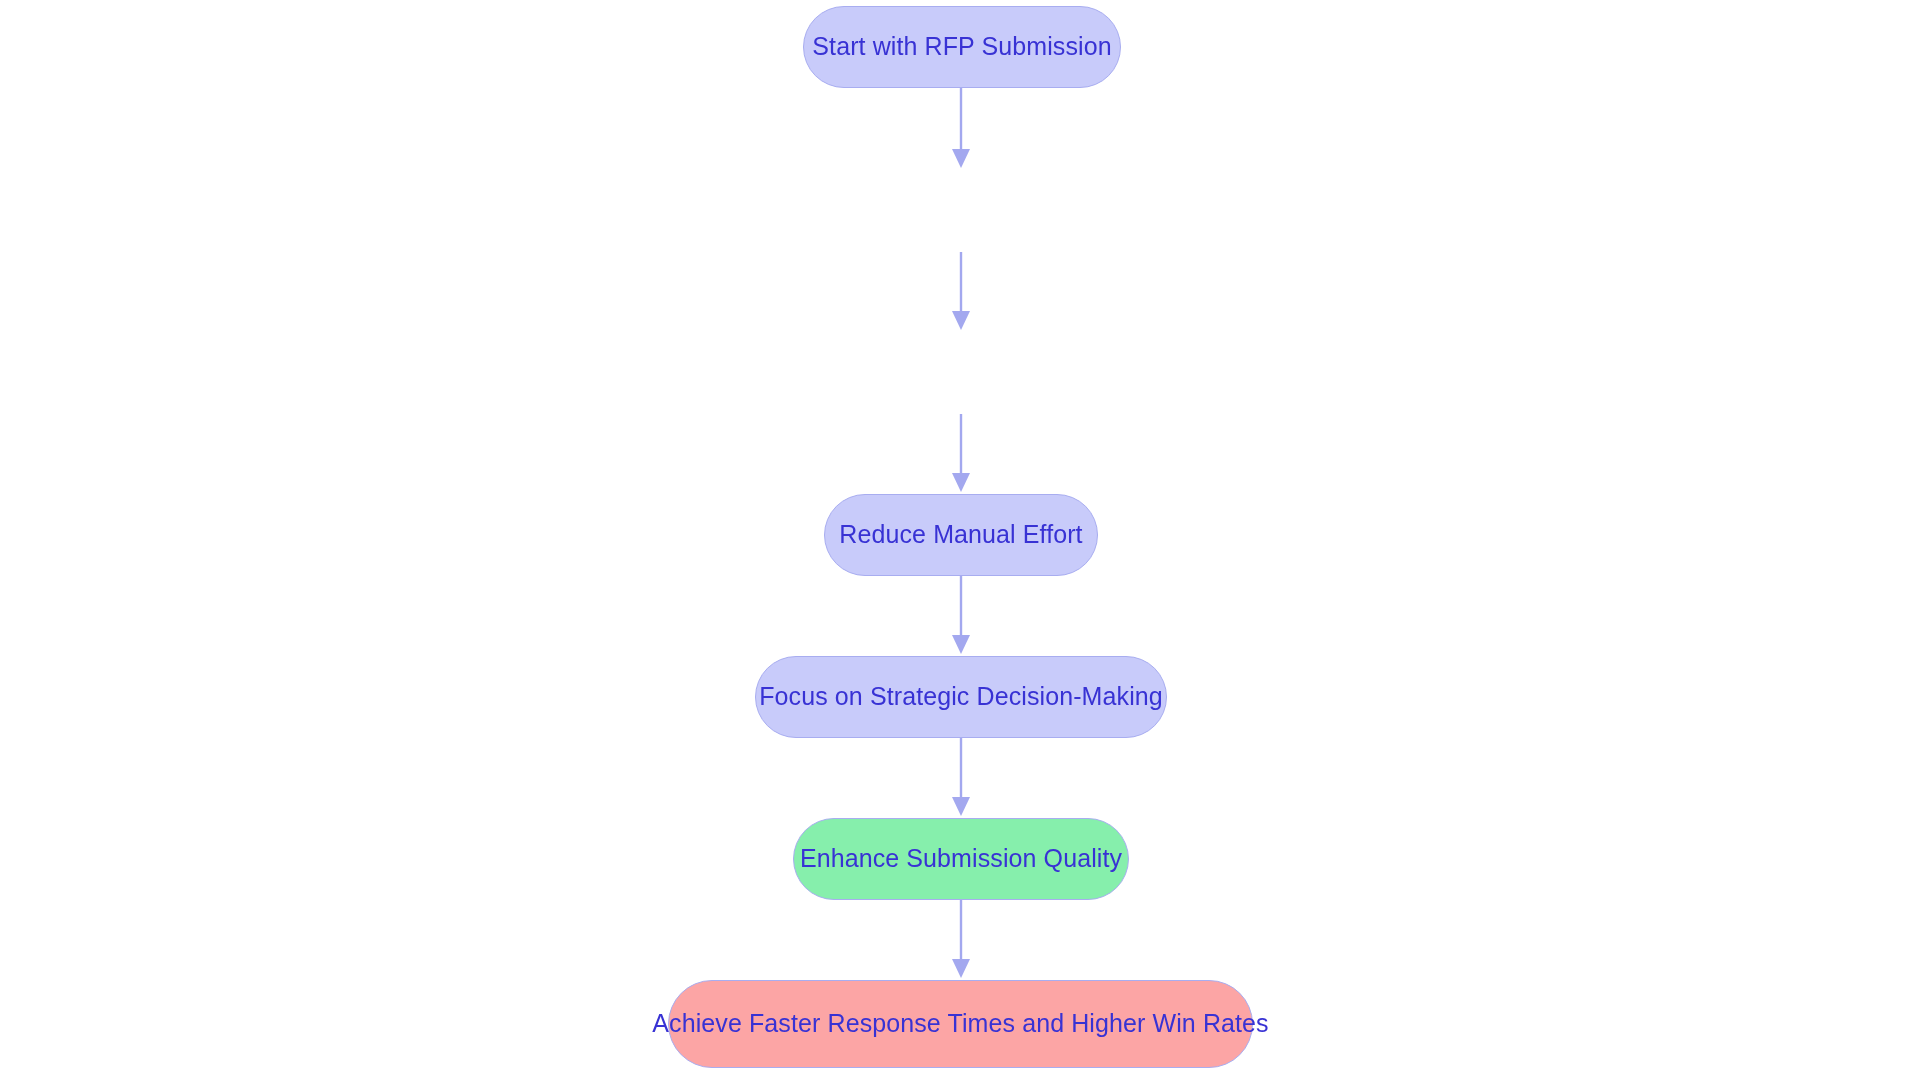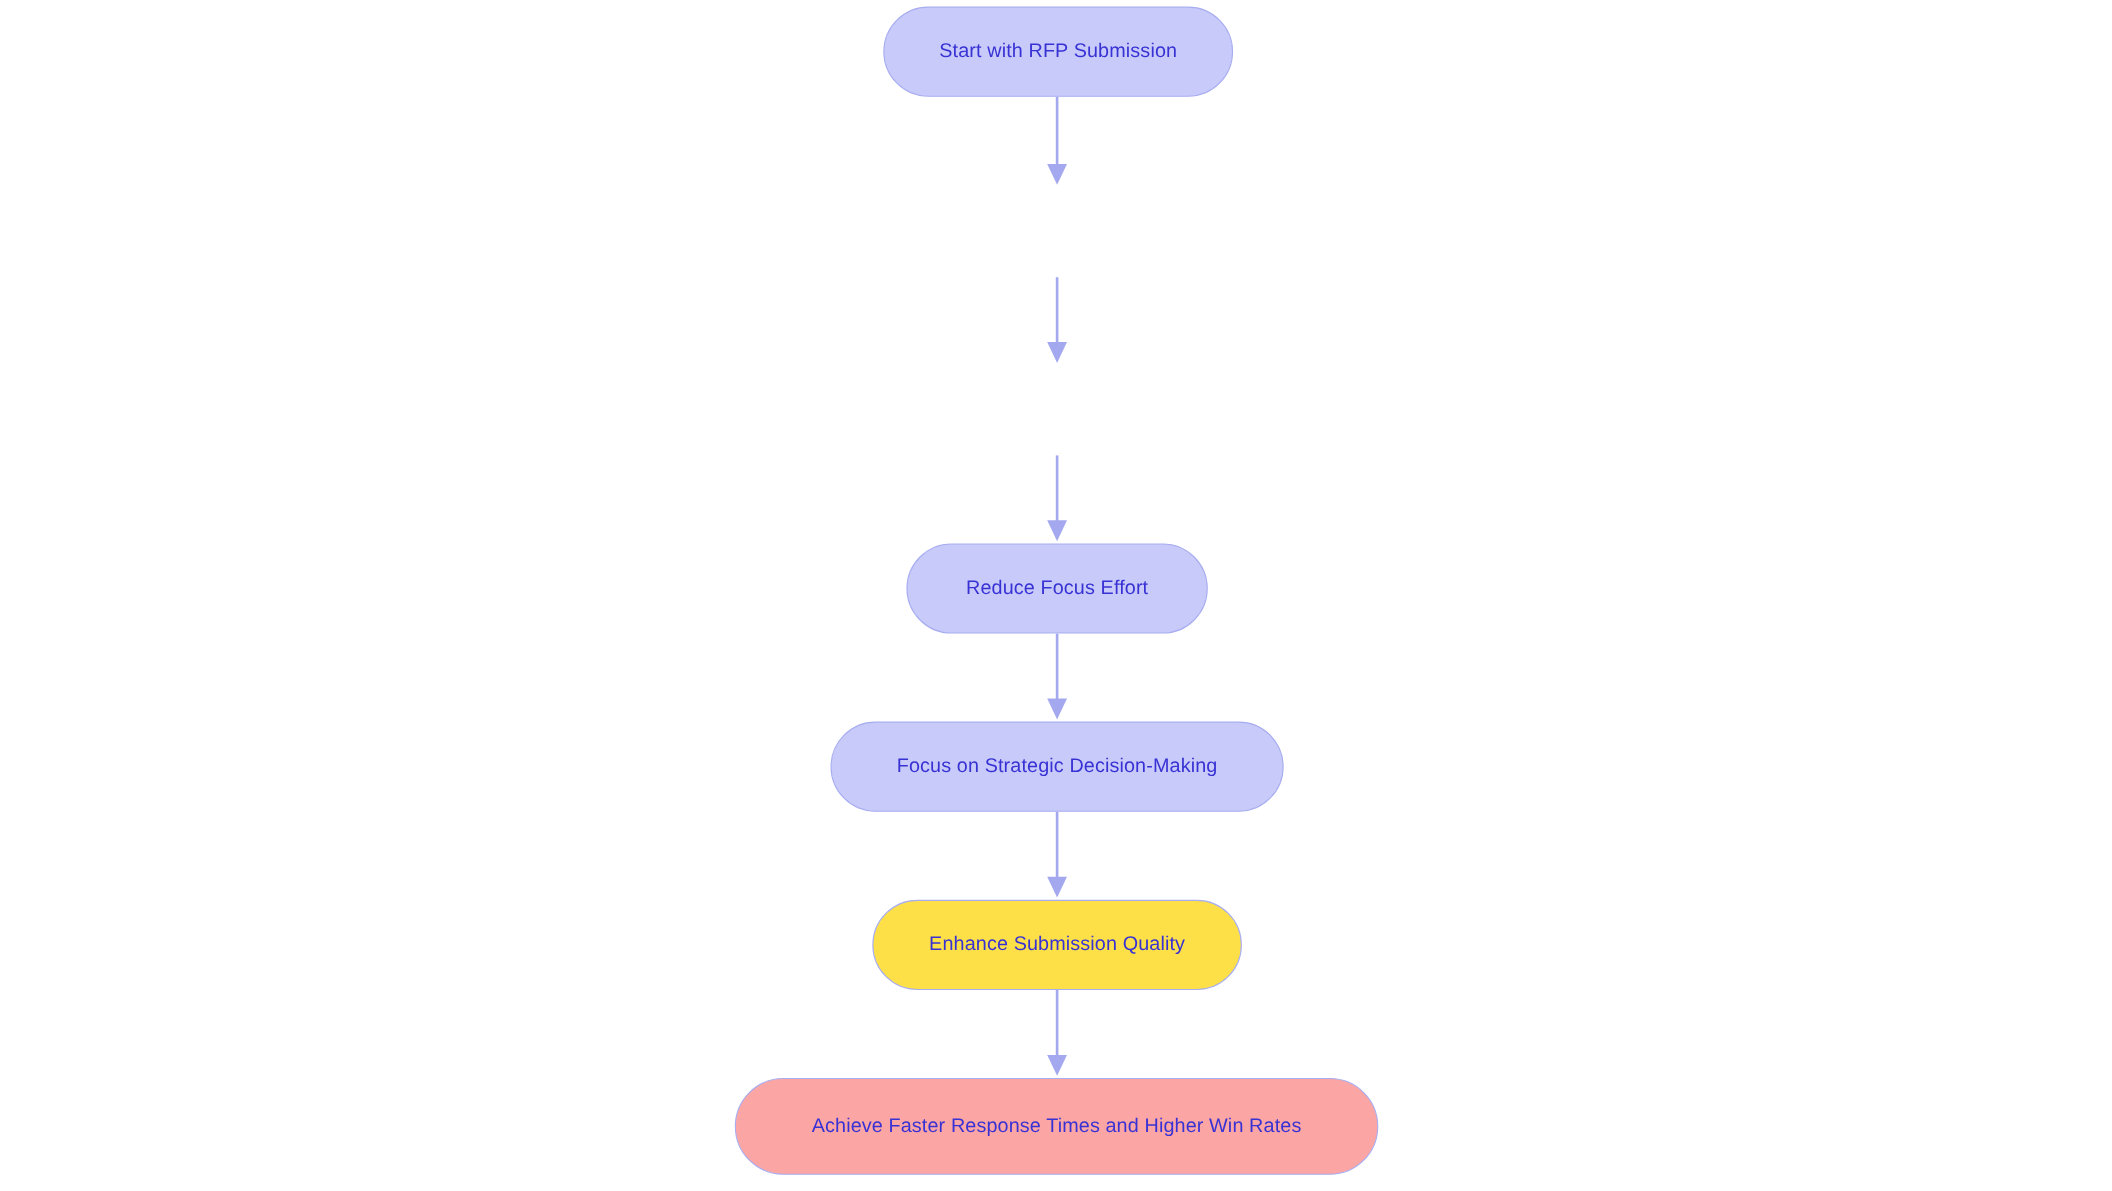--- a/index.html
+++ b/index.html
@@ -25,21 +25,21 @@
     position: absolute;
     box-sizing: border-box;
     background: #c8cbfa;
     border: 1px solid #a8adf0;
     border-radius: 46px;
     display: flex;
     align-items: center;
     justify-content: center;
     color: #3832d4;
     font-family: "Liberation Sans", sans-serif;
-    font-size: 18px;
+    font-size: 25px;
     font-weight: 400;
     letter-spacing: 0.1px;
     white-space: nowrap;
     line-height: 1;
   }
 
   .node-label {
     display: block;
     padding: 0 4px;
     transform: translateY(-1px);
@@ -94,24 +94,24 @@
     <div class="connector" style="left: 941px; top: 900px; height: 80px;">
       <svg viewBox="0 0 40 80" preserveAspectRatio="none">
         <line x1="20" y1="0" x2="20" y2="60" stroke="#a3a8ef" stroke-width="2.4"></line>
         <polygon points="11,59 29,59 20,78" fill="#a3a8ef"></polygon>
       </svg>
     </div>
     <div class="node" style="left: 803px; top: 6px; width: 318px; height: 82px; background: rgb(200, 203, 250); border-color: rgb(168, 173, 240); color: rgb(56, 50, 212);">
       <span class="node-label">Start with RFP Submission</span>
     </div>
     <div class="node" style="left: 824px; top: 494px; width: 274px; height: 82px; background: rgb(200, 203, 250); border-color: rgb(168, 173, 240); color: rgb(56, 50, 212);">
-      <span class="node-label">Reduce Focus Effort</span>
+      <span class="node-label">Reduce Manual Effort</span>
     </div>
     <div class="node" style="left: 755px; top: 656px; width: 412px; height: 82px; background: rgb(200, 203, 250); border-color: rgb(168, 173, 240); color: rgb(56, 50, 212);">
       <span class="node-label">Focus on Strategic Decision-Making</span>
     </div>
-    <div class="node" style="left: 793px; top: 818px; width: 336px; height: 82px; background: #fde047; border-color: rgb(168, 173, 240); color: rgb(56, 50, 212);">
+    <div class="node" style="left: 793px; top: 818px; width: 336px; height: 82px; background: #86efac; border-color: rgb(168, 173, 240); color: rgb(56, 50, 212);">
       <span class="node-label">Enhance Submission Quality</span>
     </div>
     <div class="node" style="left: 668px; top: 980px; width: 585px; height: 88px; background: #fca5a5; border-color: rgb(168, 173, 240); color: rgb(56, 50, 212);">
       <span class="node-label">Achieve Faster Response Times and Higher Win Rates</span>
     </div>
   </div>
 
 </body></html>

